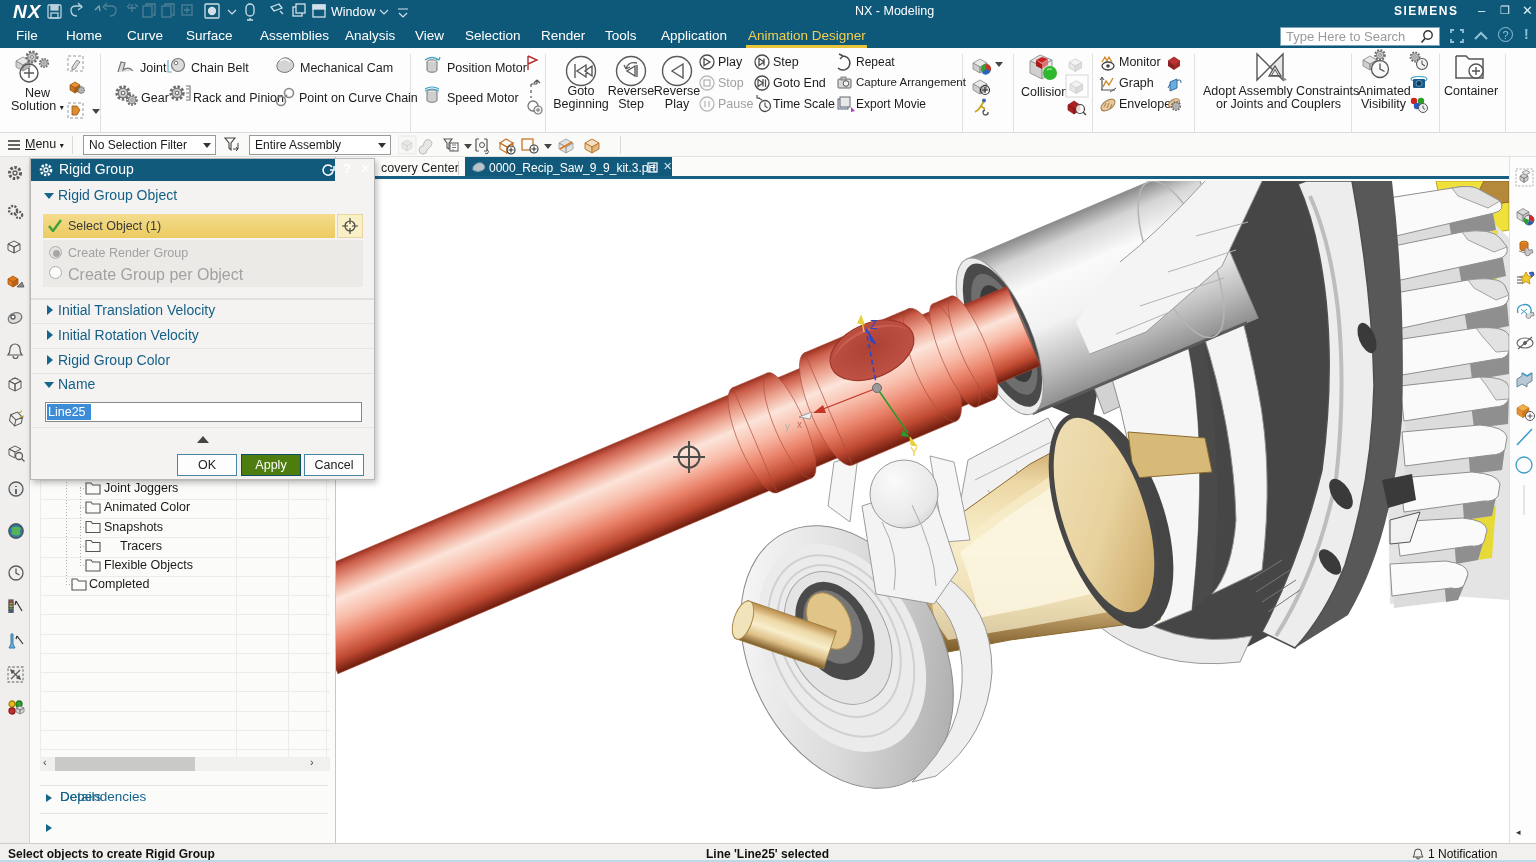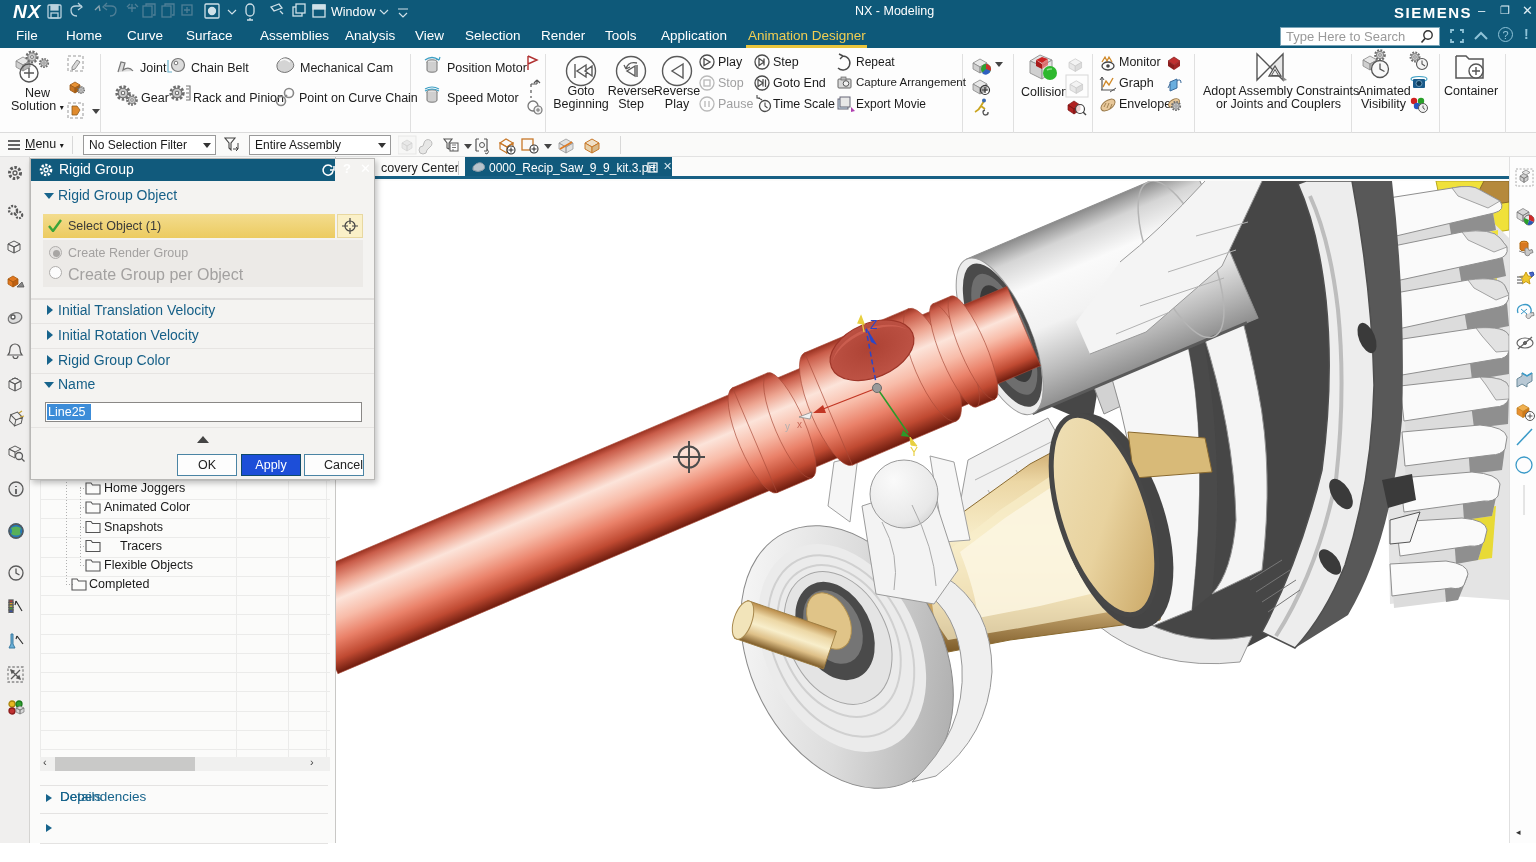--- a/index.html
+++ b/index.html
@@ -75,21 +75,21 @@
         <rect x="253" y="7" width="9" height="9"></rect>
           <rect x="256" y="4" width="9" height="9" fill="#0e5979"></rect>
         <rect x="273" y="5" width="12" height="12"></rect>
           <rect x="273" y="5" width="12" height="4" fill="#cfe0e8"></rect>
       </g>
       <text x="291" y="16" fill="#fff" font-size="12.5" font-family="Liberation Sans">Window</text>
       <path d="M340 10 l4 4 4 -4" stroke="#cfe0e8" fill="none" stroke-width="1.2"></path>
       <path d="M358 9 l10 0 m-9 4 l4 4 4 -4" stroke="#cfe0e8" fill="none" stroke-width="1.2"></path>
     </svg>
     <div class="abs" style="left:855px;top:4px;color:#fff;font-size:12.5px">NX - Modeling</div>
-    <div class="abs" style="left:1394px;top:4px;color:#fff;font-size:15px;font-weight:bold;letter-spacing:1.5px">SIEMENS</div>
+    <div class="abs" style="left:1394px;top:4px;color:#fff;font-size:12px;font-weight:bold;letter-spacing:1.5px">SIEMENS</div>
     <div class="abs" style="left:1478px;top:3px;color:#dfeef5;font-size:13px">–</div>
     <div class="abs" style="left:1500px;top:4px;color:#dfeef5;font-size:11px">❐</div>
     <div class="abs" style="left:1522px;top:3px;color:#dfeef5;font-size:13px">✕</div>
   </div>
   <div id="menubar">
     <div class="mtab" style="left:16px">File</div>
     <div class="mtab" style="left:66px">Home</div>
     <div class="mtab" style="left:127px">Curve</div>
     <div class="mtab" style="left:186px">Surface</div>
     <div class="mtab" style="left:260px">Assemblies</div>
@@ -860,21 +860,21 @@
       </g>
       <g stroke="#b0b0b0" stroke-dasharray="1 2">
         <path d="M36.5 316 v111 M50.5 330 v78"></path>
         <path d="M36 427.5 h8 M50 331.5 h6 M50 350.5 h6 M50 370.5 h6 M50 389.5 h6 M50 408.5 h6"></path>
       </g>
       <g fill="none" stroke="#555" stroke-width="1.1">
         <path d="M56 326 h5 l1.5 2 h7.5 v9 h-14z M42 422 h5 l1.5 2 h7.5 v9 h-14z"></path>
         <path d="M56 345 h5 l1.5 2 h7.5 v9 h-14z M56 364.5 h5 l1.5 2 h7.5 v9 h-14z M56 383.5 h5 l1.5 2 h7.5 v9 h-14z M56 403 h5 l1.5 2 h7.5 v9 h-14z"></path>
       </g>
     </svg>
-    <div class="titem" style="left:74px;top:324px">Home Joggers</div>
+    <div class="titem" style="left:74px;top:324px">Joint Joggers</div>
     <div class="titem" style="left:74px;top:343px">Animated Color</div>
     <div class="titem" style="left:74px;top:363px">Snapshots</div>
     <div class="titem" style="left:90px;top:382px">Tracers</div>
     <div class="titem" style="left:74px;top:401px">Flexible Objects</div>
     <div class="titem" style="left:59px;top:420px">Completed</div>
     <div class="abs" style="left:10px;top:600px;width:290px;height:14px;background:#f0f0ef"></div>
     <div class="abs" style="left:25px;top:600px;width:140px;height:14px;background:#c9c9c8"></div>
     <div class="abs" style="left:13px;top:599px;font-size:11px;color:#444">‹</div>
     <div class="abs" style="left:280px;top:599px;font-size:11px;color:#444">›</div>
     <div class="abs" style="left:10px;top:628px;width:288px;height:1px;background:#e4e3e2"></div>
@@ -943,16 +943,25 @@
       </svg>
     <div class="dhead" style="left:27px;top:217px">Name</div>
     <div class="abs" style="left:14px;top:243px;width:317px;height:20px;background:#fff;border:1px solid #8a8886"></div>
     <div class="abs" style="left:16px;top:245px;width:44px;height:16px;background:#3c8cd8"></div>
     <div class="abs" style="left:17px;top:246px;font-size:12.5px;color:#fff">Line25</div>
     <div class="abs" style="left:0px;top:268px;width:343px;height:1px;background:#e6e4e2"></div>
     <svg class="abs" style="left:166px;top:277px" width="12" height="8" viewBox="0 0 12 8">
         <path d="M6 0 l6 7 h-12z" fill="#444"></path>
       </svg>
     <div class="abs" style="left:146px;top:295px;width:60px;height:22px;background:#fdfdfd;border:1px solid #4a84a4;font-size:12.5px;color:#222;text-align:center;line-height:20px">OK</div>
-    <div class="abs" style="left:210px;top:295px;width:60px;height:22px;background:#1d4ed8;border:1px solid #0e4a6a;font-size:12.5px;color:#fff;text-align:center;line-height:20px">Apply</div>
-    <div class="abs" style="left:273px;top:295px;width:60px;height:22px;background:#fdfdfd;border:1px solid #4a84a4;font-size:12.5px;color:#222;text-align:right;line-height:20px">Cancel</div>
+    <div class="abs" style="left:210px;top:295px;width:60px;height:22px;background:#4d7c0f;border:1px solid #0e4a6a;font-size:12.5px;color:#fff;text-align:center;line-height:20px">Apply</div>
+    <div class="abs" style="left:273px;top:295px;width:60px;height:22px;background:#fdfdfd;border:1px solid #4a84a4;font-size:12.5px;color:#222;text-align:center;line-height:20px">Cancel</div>
+  </div>
+  <div id="statusbar">
+    <div class="abs b" style="left:8px;top:3px">Select objects to create Rigid Group</div>
+    <div class="abs b" style="left:706px;top:3px">Line 'Line25' selected</div>
+    <svg class="abs" style="left:1412px;top:4px" width="12" height="12" viewBox="0 0 12 12">
+        <path d="M6 1 a3.5 3.5 0 0 1 3.5 3.5 q0 3 1.5 4.5 h-10 q1.5 -1.5 1.5 -4.5 a3.5 3.5 0 0 1 3.5 -3.5z m-1.5 8.5 a1.5 1.5 0 0 0 3 0" fill="none" stroke="#444" stroke-width="1"></path>
+      </svg>
+    <div class="abs" style="left:1428px;top:3px">1 Notification</div>
+    <div class="abs" style="left:0;top:16px;width:1536px;height:3px;background:#bcd9ec"></div>
   </div>
 </div>
 
 </body></html>

